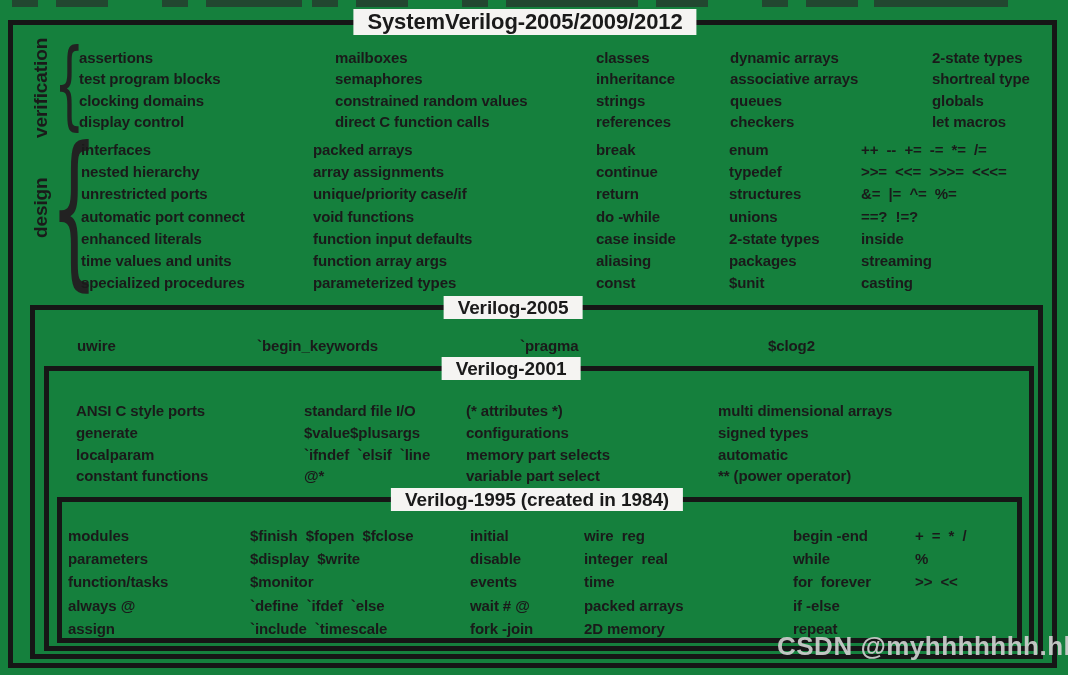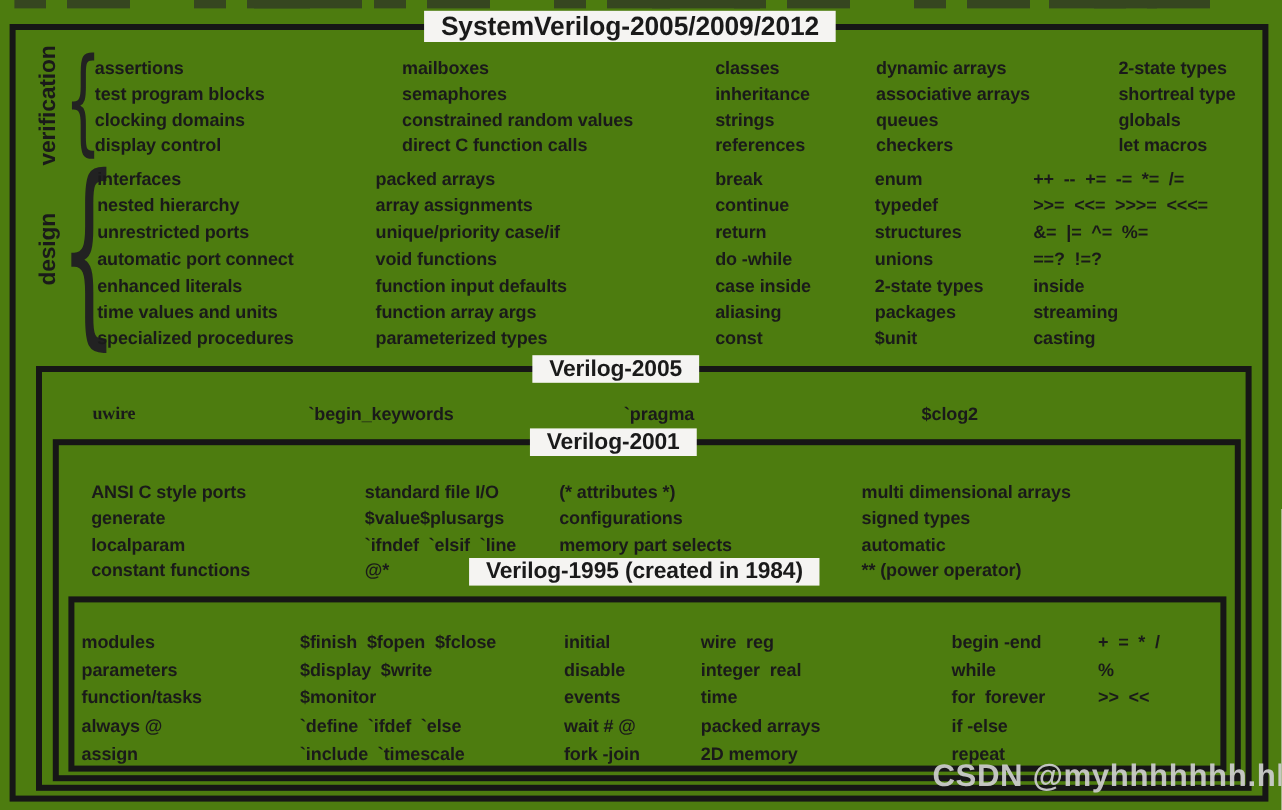--- a/index.html
+++ b/index.html
@@ -1,17 +1,17 @@
 <!DOCTYPE html>
 <html><head>
 <meta charset="utf-8">
 <style>
   html,body{margin:0;padding:0;background:#e9e9e7;}
   #screen{
-    position:relative;width:1068px;height:675px;background:#4d7c0f;
+    position:relative;width:1068px;height:675px;background:#15803d;
     font-family:"Liberation Sans",sans-serif;font-weight:700;color:#1a1a1a;
     overflow:hidden;letter-spacing:-0.1px;
   }
   .box{position:absolute;border:5px solid #161616;background:transparent;}
   .box-title{
     position:absolute;background:#f5f4f2;padding:0 14px;white-space:nowrap;
     font-size:19px;font-weight:700;transform:translateX(-50%);line-height:23px;z-index:3;
   }
   .main-title{font-size:22px;line-height:26px;}
   .col{position:absolute;font-size:15px;line-height:21.3px;z-index:2;}
@@ -49,21 +49,21 @@
   <div class="top-noise"></div>
 
   <div class="box" style="left:8px;top:20px;width:1039px;height:638px;"></div>
   <div class="box" style="left:30px;top:305px;width:1003px;height:344px;"></div>
   <div class="box" style="left:44px;top:366px;width:980px;height:275px;"></div>
   <div class="box" style="left:57px;top:497px;width:955px;height:136px;"></div>
 
   <div class="box-title main-title" style="left:525px;top:9px;">SystemVerilog-2005/2009/2012</div>
   <div class="box-title" style="left:513px;top:296px;">Verilog-2005</div>
   <div class="box-title" style="left:511px;top:357px;">Verilog-2001</div>
-  <div class="box-title" style="left:537px;top:465px;">Verilog-1995 (created in 1984)</div>
+  <div class="box-title" style="left:537px;top:488px;">Verilog-1995 (created in 1984)</div>
 
   <div class="vlabel" style="left:30px;top:32px;height:112px;">verification</div>
   <div class="vlabel" style="left:30px;top:168px;height:80px;">design</div>
   <div class="brace brace-v">{</div>
   <div class="brace brace-d">{</div>
 
   <div class="col" style="left:79px;top:47px;">
       <div class="line">assertions</div>
       <div class="line">test program blocks</div>
       <div class="line">clocking domains</div>
@@ -133,21 +133,21 @@
   <div class="col d-col" style="left:861px;top:139px;">
       <div class="line">++  --  +=  -=  *=  /=</div>
       <div class="line">&gt;&gt;=  &lt;&lt;=  &gt;&gt;&gt;=  &lt;&lt;&lt;=</div>
       <div class="line">&amp;=  |=  ^=  %=</div>
       <div class="line">==?  !=?</div>
       <div class="line">inside</div>
       <div class="line">streaming</div>
       <div class="line">casting</div>
     </div>
 
-  <div class="row-item" style="left:77px;top:337px;font-family:Liberation Serif, serif;">uwire</div>
+  <div class="row-item" style="left:77px;top:337px;">uwire</div>
   <div class="row-item" style="left:257px;top:337px;">`begin_keywords</div>
   <div class="row-item" style="left:520px;top:337px;">`pragma</div>
   <div class="row-item" style="left:768px;top:337px;">$clog2</div>
 
   <div class="col q-col" style="left:76px;top:400px;">
       <div class="line">ANSI C style ports</div>
       <div class="line">generate</div>
       <div class="line">localparam</div>
       <div class="line">constant functions</div>
     </div>

